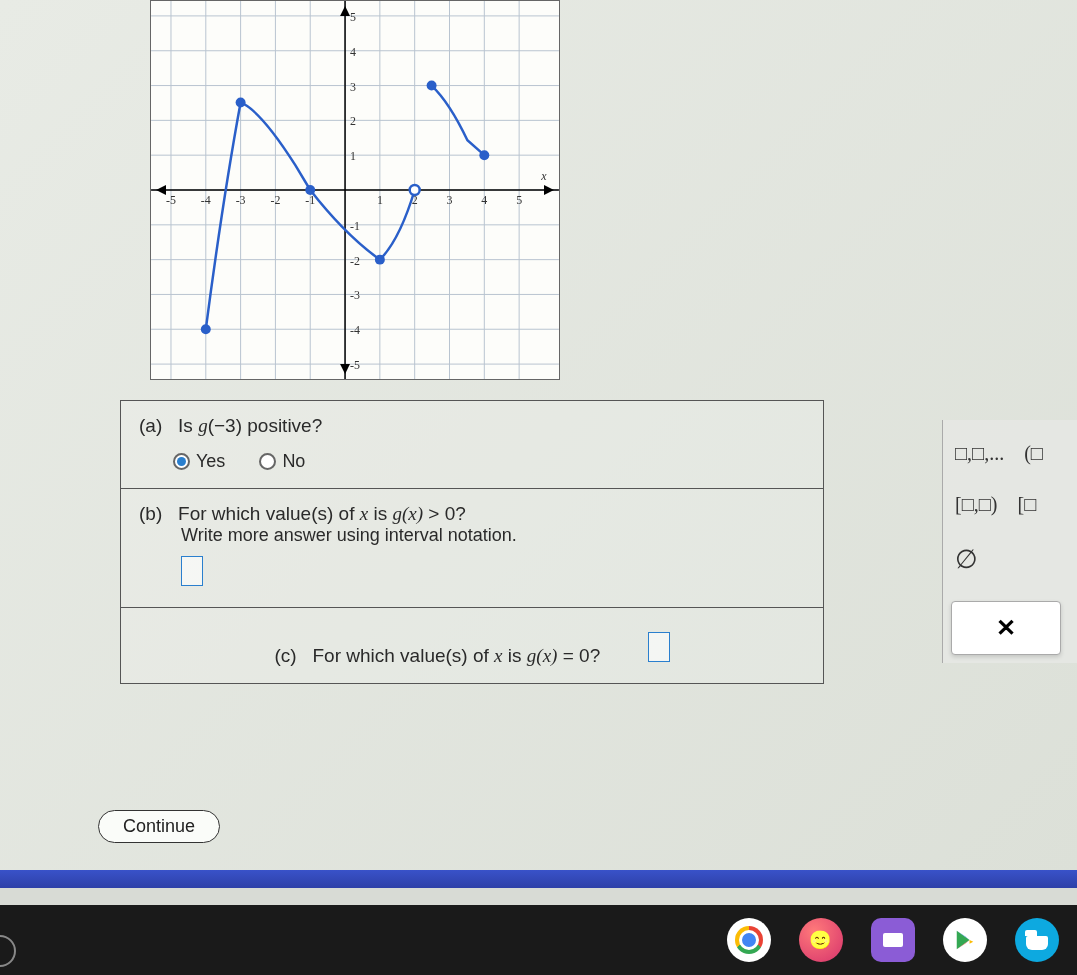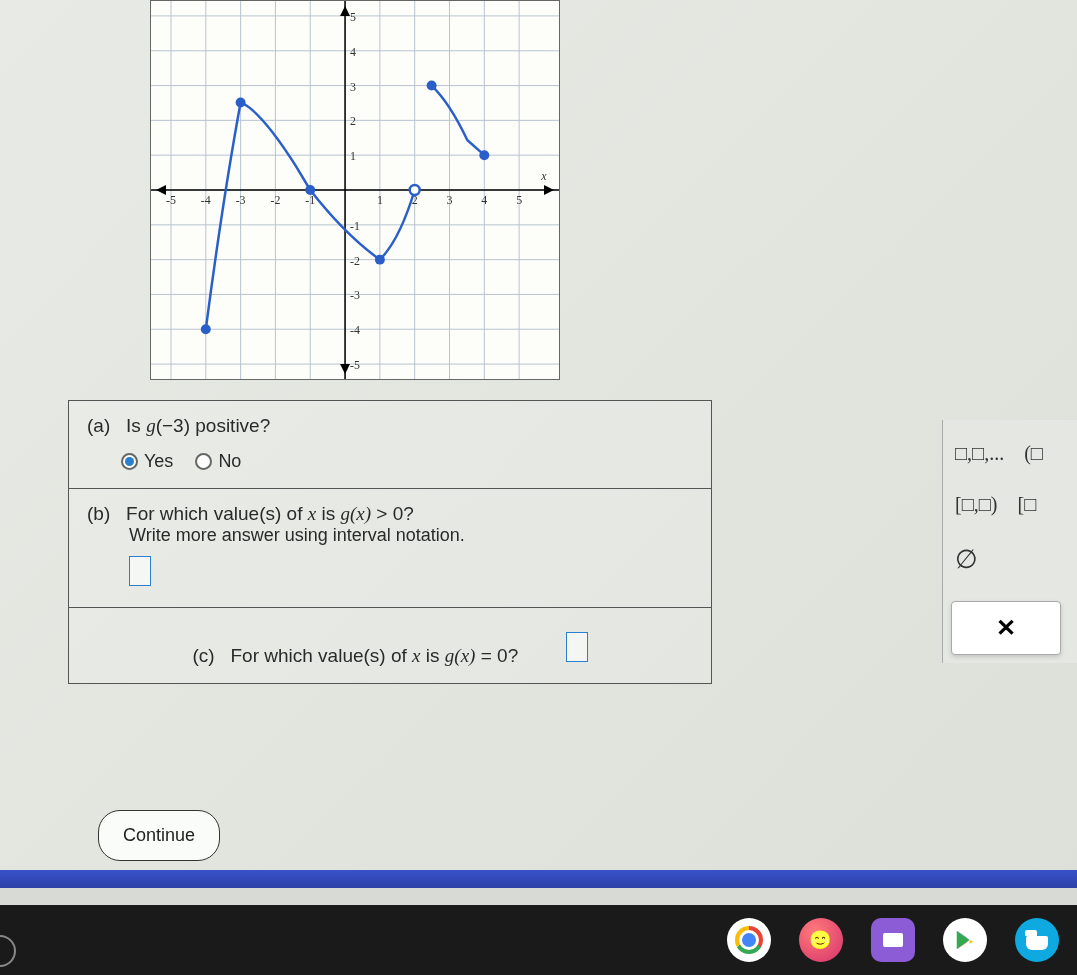--- a/index.html
+++ b/index.html
@@ -21,39 +21,39 @@
 .graph-container {
   margin: 0 0 20px 130px;
   width: 410px;
   height: 380px;
   background: #fdfdfa;
   border: 1px solid #666;
   position: relative;
 }
 .graph-svg { width: 100%; height: 100%; }
 .questions-box {
-  margin-left: 48px;
-  width: 644px;
+  margin-left: 100px;
+  width: 704px;
   border: 1px solid #555;
   background: rgba(255,255,255,0.15);
 }
 .question-row {
   border-bottom: 1px solid #555;
   padding: 14px 18px 16px 18px;
   font-size: 19px;
   color: #2a2a2a;
 }
 .question-row:last-child { border-bottom: none; text-align: center; }
 .q-label { font-weight: normal; }
 .q-sub { margin-left: 42px; font-size: 18px; }
 .radio-row {
   margin-top: 14px;
   margin-left: 34px;
   display: flex;
-  gap: 22px;
+  gap: 34px;
   align-items: center;
   font-size: 18px;
 }
 .radio-opt { display: flex; align-items: center; gap: 6px; cursor: pointer; }
 .radio-circle {
   width: 17px; height: 17px; border-radius: 50%;
   border: 2px solid #666; background: #fff;
   display: inline-flex; align-items: center; justify-content: center;
 }
 .radio-circle.selected::after {
@@ -93,21 +93,21 @@
   border-radius: 4px;
   display: flex; align-items: center; justify-content: center;
   font-size: 24px; font-weight: bold;
   box-shadow: 0 2px 4px rgba(0,0,0,0.15);
   cursor: pointer;
 }
 .continue-btn {
   position: absolute;
   left: 98px;
   top: 810px;
-  padding: 14px 24px;
+  padding: 5px 24px;
   background: #fafcf9;
   border: 1.5px solid #333;
   border-radius: 22px;
   font-size: 18px;
   color: #222;
   cursor: pointer;
 }
 .blue-bar {
   position: absolute;
   top: 870px; left: 0; right: 0;

